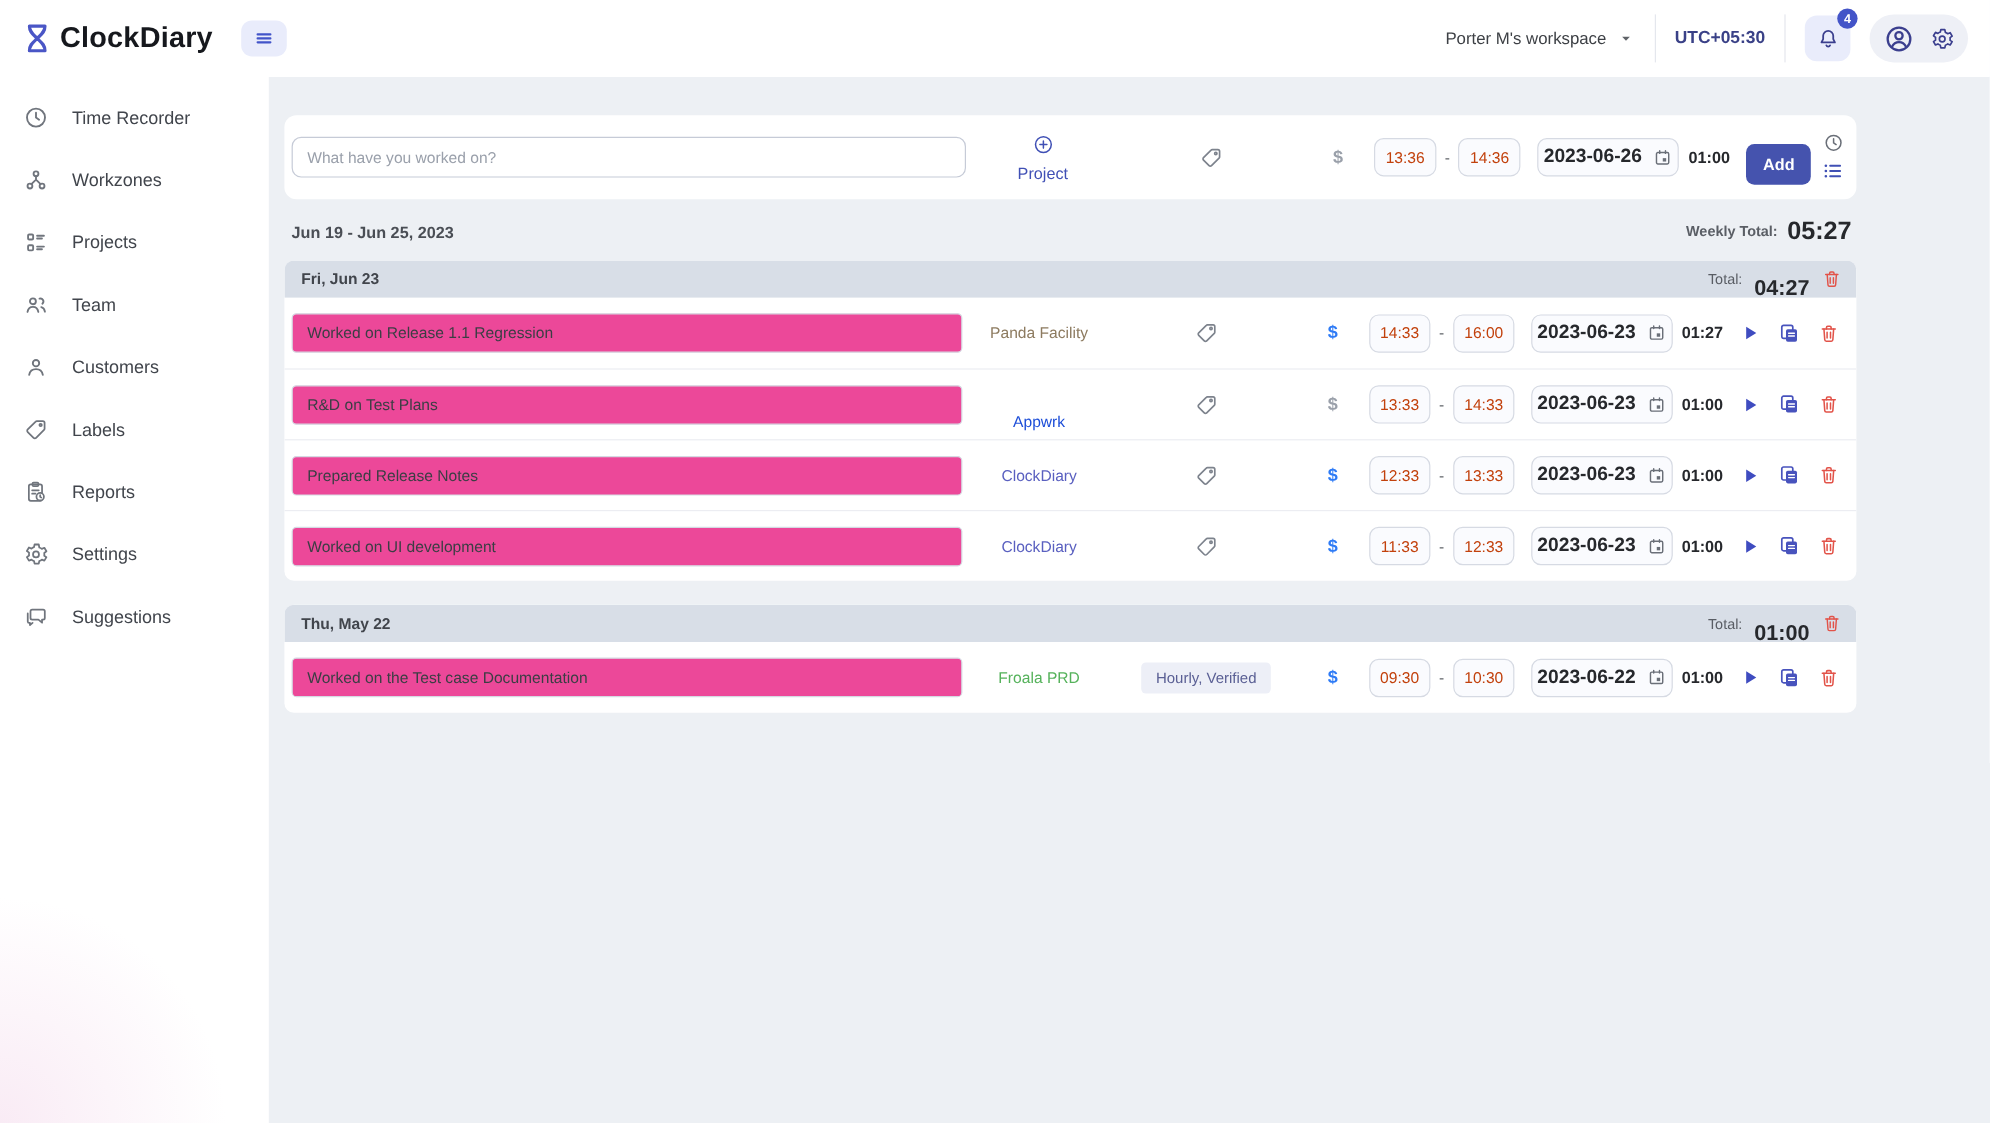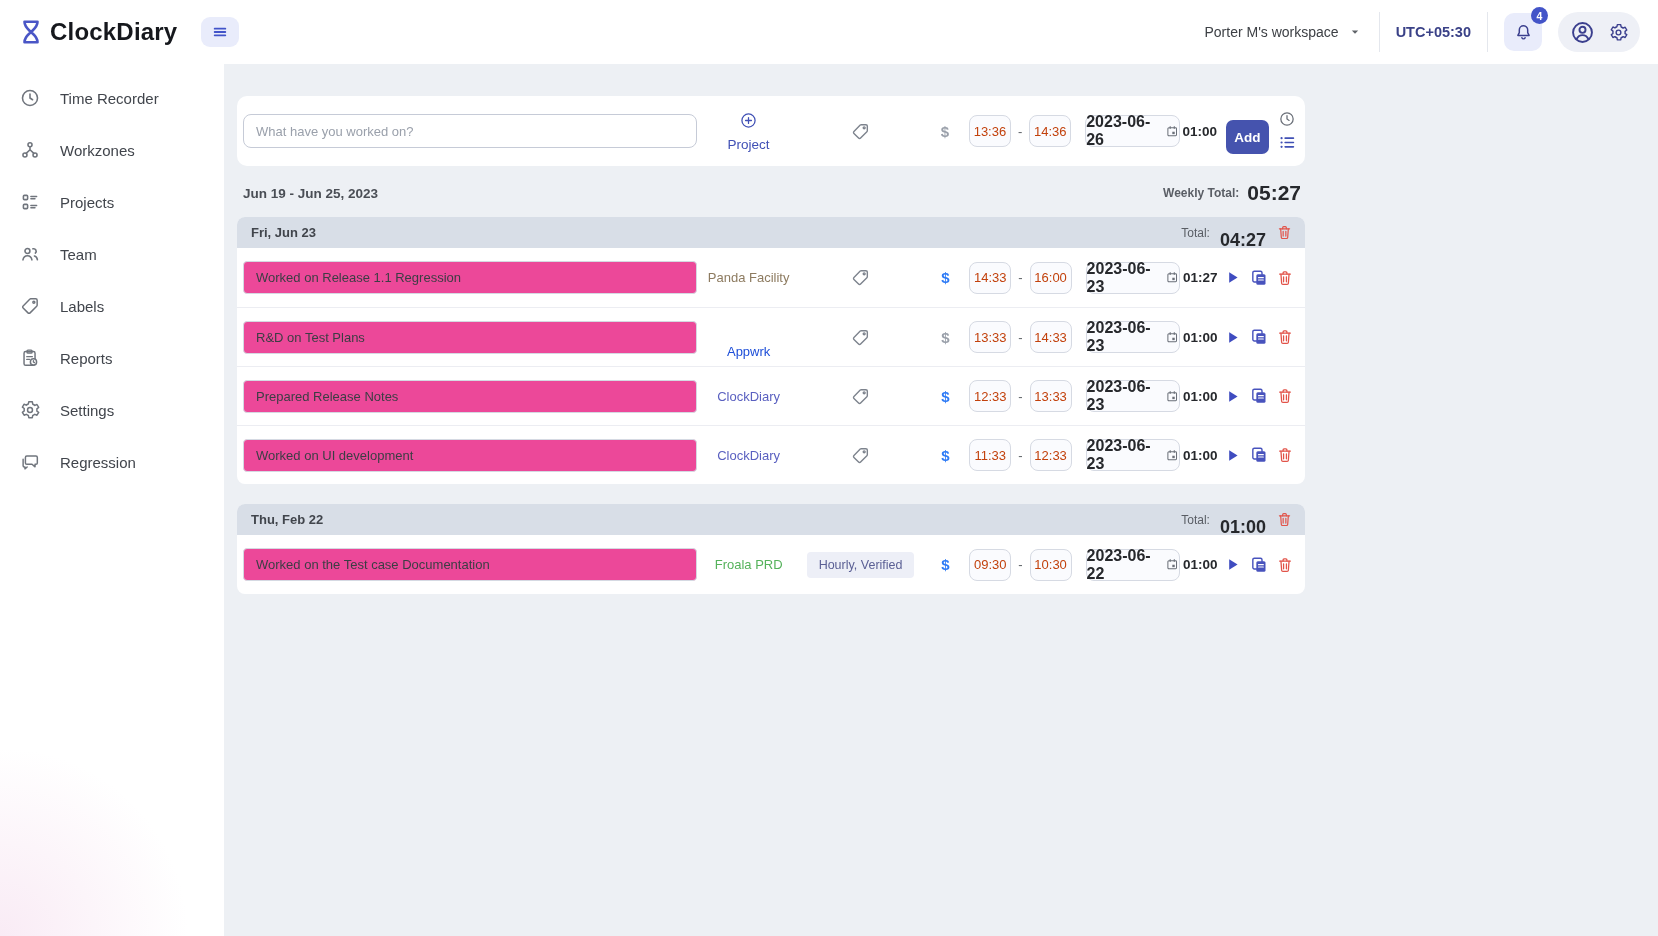--- a/index.html
+++ b/index.html
@@ -33,21 +33,21 @@
   
   .sidebar { position:absolute; top:64px; left:0; bottom:0; width:224px; background:#fff; padding-top:8px; }
   .sidebar::after { content:""; position:absolute; left:0; bottom:0; width:100%; height:220px;
     background:radial-gradient(circle at 0% 100%, rgba(238,198,226,.35), rgba(255,255,255,0) 60%); pointer-events:none; }
   .side-item { height:52px; display:flex; align-items:center; gap:19px; padding-left:19px; cursor:pointer; }
   .side-ic { color:#70757d; }
   .side-label { font-size:15px; color:#41454c; }
 
   
   .main { position:absolute; top:64px; left:224px; right:0; bottom:0; background:#edf0f4; overflow:hidden; }
-  .content { width:1068px; margin:32px 0 0 13px; }
+  .content { width:1310px; margin:32px 0 0 13px; }
 
   
   .entry-card { background:#fff; border-radius:10px; height:70px; display:flex; align-items:center; padding:0 8px 0 6px; }
   .what-input { width:562px; height:34px; border:1.3px solid #c6cbd7; border-radius:8px; padding:0 12px;
     font-size:13px; color:#3b3e44; outline:none; background:#fff; }
   .what-input::placeholder { color:#9aa0ab; }
   .project-btn { width:128px; display:flex; align-items:center; justify-content:center; gap:7px;
     color:#4050b5; font-size:13.5px;flex-direction:column; }
   .labels-col { width:152px; display:flex; align-items:center; justify-content:center; }
   .tag-btn { color:#7d838d; display:flex; }
@@ -259,20 +259,26 @@
     <span class="side-label">Projects</span>
   </div>
 
   <div class="side-item">
     <svg class="ic side-ic" width="22" height="22">
           <use href="#i-team"></use>
         </svg>
     <span class="side-label">Team</span>
   </div>
 
+  <div class="side-item">
+    <svg class="ic side-ic" width="22" height="22">
+          <use href="#i-person"></use>
+        </svg>
+    <span class="side-label">Customers</span>
+  </div>
 
   <div class="side-item">
     <svg class="ic side-ic" width="22" height="22">
           <use href="#i-tag"></use>
         </svg>
     <span class="side-label">Labels</span>
   </div>
 
   <div class="side-item">
     <svg class="ic side-ic" width="22" height="22">
@@ -285,21 +291,21 @@
     <svg class="ic side-ic" width="22" height="22">
           <use href="#i-gear"></use>
         </svg>
     <span class="side-label">Settings</span>
   </div>
 
   <div class="side-item">
     <svg class="ic side-ic" width="22" height="22">
           <use href="#i-chat"></use>
         </svg>
-    <span class="side-label">Regression</span>
+    <span class="side-label">Suggestions</span>
   </div>
 </nav>
 </aside>
 
 <main class="main">
   <div class="content">
 
     <section class="entry-card">
       <input class="what-input" placeholder="What have you worked on?" style="">
       <button class="project-btn">
@@ -517,21 +523,21 @@
       <svg class="ic" width="18" height="18">
                   <use href="#i-trash"></use>
                 </svg>
     </button>
   </div>
 </div>
   </section>
 
   <section class="day-group">
     <div class="day-header">
-      <span class="day-label">Thu, Feb 22</span>
+      <span class="day-label">Thu, May 22</span>
       <div class="day-total">
         <span class="dt-label">Total:</span>
         <span class="dt-value">01:00</span>
         <button class="day-trash">
           <svg class="ic" width="17" height="17">
                   <use href="#i-trash"></use>
                 </svg>
         </button>
       </div>
     </div>

